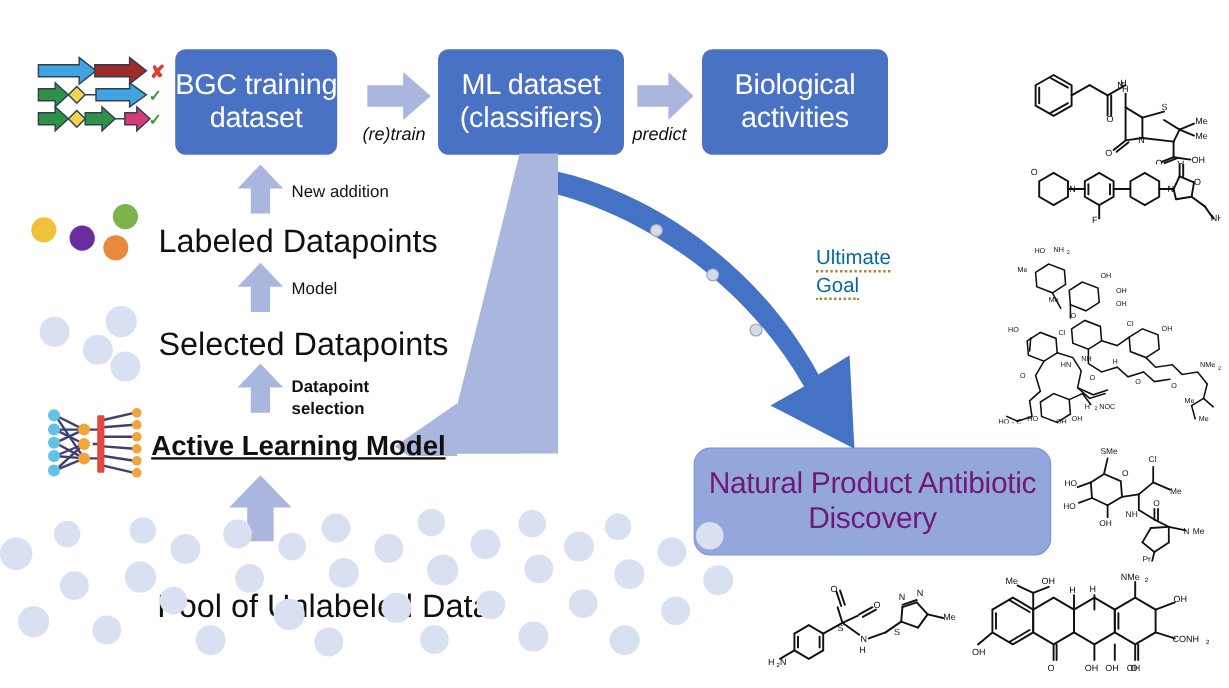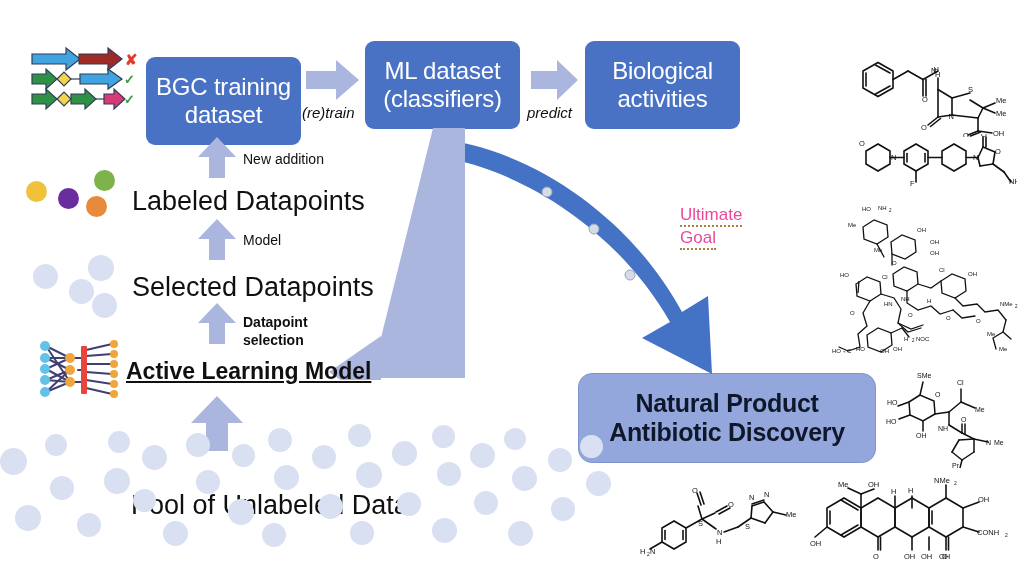--- a/index.html
+++ b/index.html
@@ -19,38 +19,38 @@
     font-size:24px;line-height:1.15;
     letter-spacing:-0.2px;
   }
   .pbox span{display:block;}
 
   .goalbox{
     position:absolute;
     background:#94a7dc;
     border:1px solid #7f93cf;
     border-radius:14px;
-    color:#0f172a;
+    color:#701a75;
     display:flex;align-items:center;justify-content:center;
     text-align:center;
     font-size:25px;line-height:1.18;
-    font-weight:bold;
+    font-weight:normal;
     letter-spacing:-0.3px;
   }
 
   
   .lbl{position:absolute;color:#101010;white-space:nowrap;}
   .lbl-big{font-size:27px;}
   .lbl-small{font-size:14px;}
   .lbl-mid{font-size:15px;font-style:italic;}
   .lbl-alm{font-size:23px;font-weight:bold;text-decoration:underline;text-underline-offset:2px;}
   .lbl-two{line-height:1.25;white-space:normal;width:80px;}
 
   .spell{
-    position:absolute;font-size:17px;color:#ec4899;line-height:1.35;
+    position:absolute;font-size:17px;color:#0369a1;line-height:1.35;
     white-space:nowrap;
   }
   .spell u{
     text-decoration:none;
     border-bottom:2px dotted #b08038;
     padding-bottom:1px;
   }
 
   
   .arr{position:absolute;}
@@ -92,21 +92,21 @@
       <path d="M27 57 L34 50 L41 57 L34 64 Z" fill="#f2d44e" stroke="#2f3f55" stroke-width="1.2"></path>
       <path d="M41 52 L55 52 L55 47 L66 57 L55 67 L55 62 L41 62 Z" fill="#2f9146" stroke="#2f3f55" stroke-width="1.2"></path>
       <line x1="66" y1="57" x2="74" y2="57" stroke="#2f3f55" stroke-width="1.2"></line>
       <path d="M74 52 L84 52 L84 47 L95 57 L84 67 L84 62 L74 62 Z" fill="#d63b76" stroke="#2f3f55" stroke-width="1.2"></path>
     </g>
   </svg>
   <div class="mark x" style="left:125px;top:51px;font-size:15px;">✘</div>
   <div class="mark v" style="left:124px;top:72px;font-size:13px;">✓</div>
   <div class="mark v" style="left:124px;top:92px;font-size:13px;">✓</div>
 
-  <div class="pbox" style="left:146px;top:57px;width:155px;height:88px;">
+  <div class="pbox" style="left:146px;top:41px;width:135px;height:88px;">
     <div>
       <span>BGC training</span>
       <span>dataset</span>
     </div>
   </div>
 
   <div class="pbox" style="left:365px;top:41px;width:155px;height:88px;">
     <div>
       <span>ML dataset</span>
       <span>(classifiers)</span>

